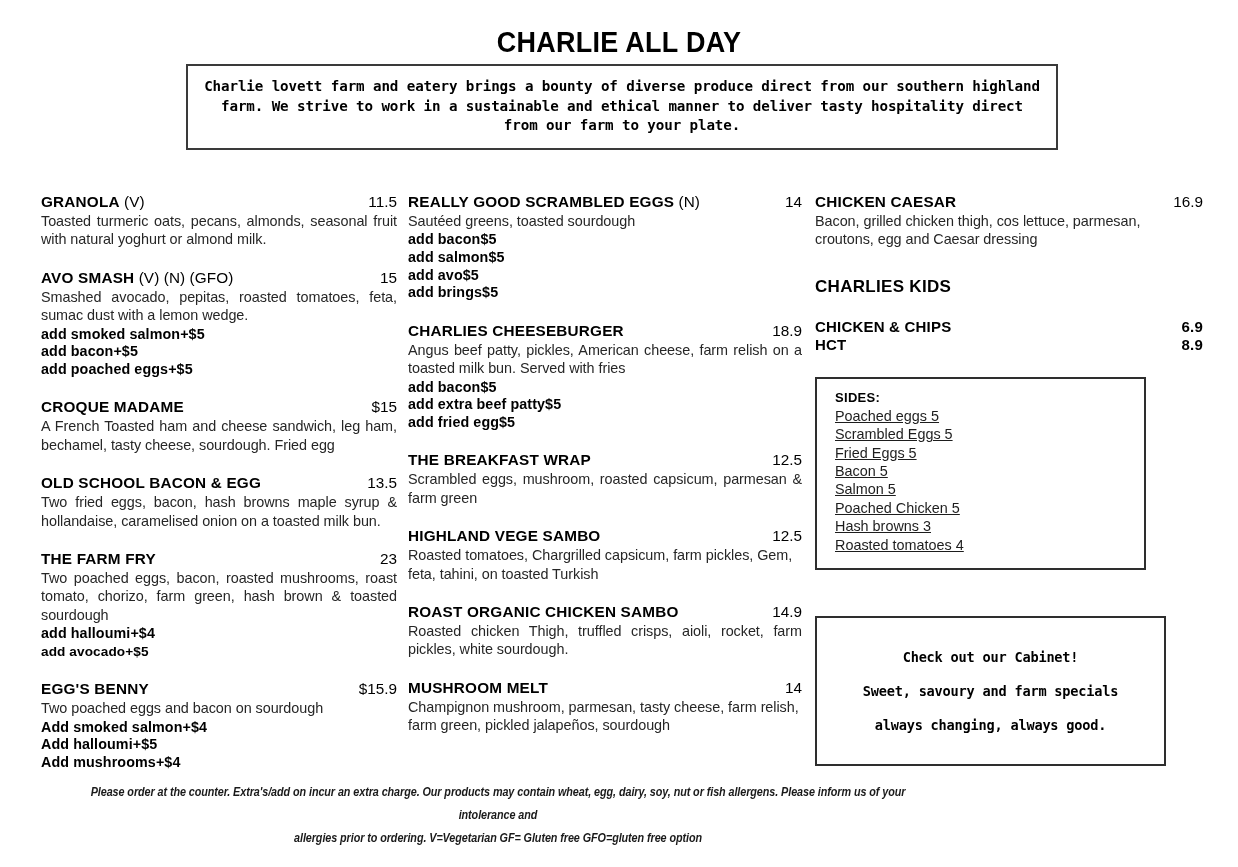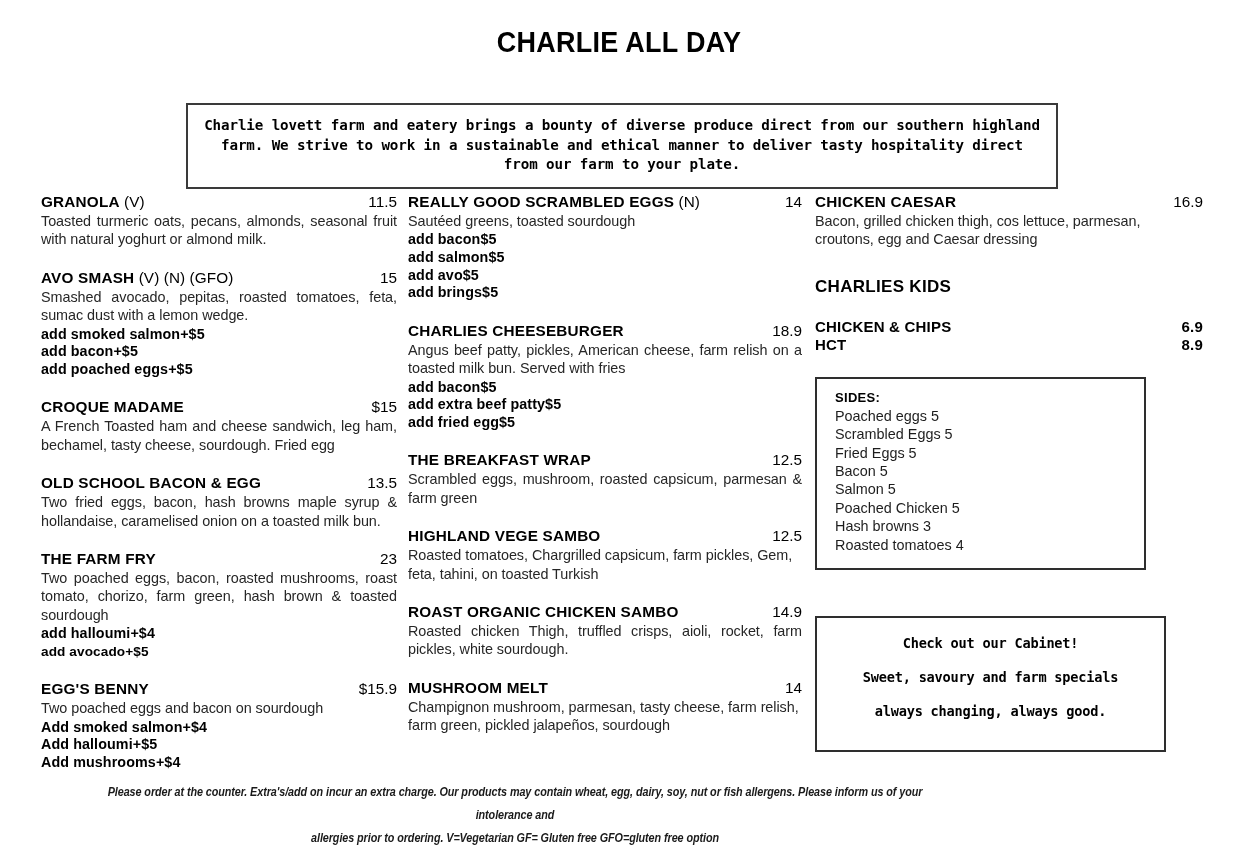--- a/index.html
+++ b/index.html
@@ -31,21 +31,20 @@
 
   .quote-box {
     position: absolute;
     left: 186px;
     top: 64px;
     width: 872px;
     border: 2px solid #3a3a3a;
     box-sizing: border-box;
     padding: 11px 14px 12px 14px;
     background: #fff;
-    margin-top: 39px;
   }
   .quote-text {
     font-family: "DejaVu Sans Mono", monospace;
     font-weight: bold;
     font-size: 14.2px;
     line-height: 19.5px;
     text-align: center;
     color: #000;
     letter-spacing: -0.1px;
   }
@@ -153,48 +152,48 @@
     display: flex;
   }
   .sides-col { }
   .sides-col.left { width: 160px; }
   .sides-col.right { width: 160px; }
   .side-line {
     font-size: 14.4px;
     line-height: 18.4px;
     color: #1d1d1d;
     white-space: nowrap;
+    text-decoration: underline;
   }
 
   
   .cabinet-box {
     border: 2px solid #2e2e2e;
     box-sizing: border-box;
     margin-top: 46px;
     width: 351px;
-    padding: 8px 10px 22px 10px;
+    padding: 22px 10px 22px 10px;
     text-align: center;
   }
   .cabinet-line {
     font-family: "DejaVu Sans Mono", monospace;
     font-weight: bold;
     font-size: 13.6px;
     line-height: 34px;
     color: #000;
     letter-spacing: -0.2px;
   }
 
   
   .footer {
     position: absolute;
     left: 0;
     bottom: 18px;
     width: 996px;
     text-align: center;
-    padding-left: 17px;
   }
   .footer-line {
     font-style: italic;
     font-weight: bold;
     font-size: 13.2px;
     line-height: 23px;
     color: #1a1a1a;
     transform: scaleX(0.82);
     letter-spacing: -0.1px;
   }

